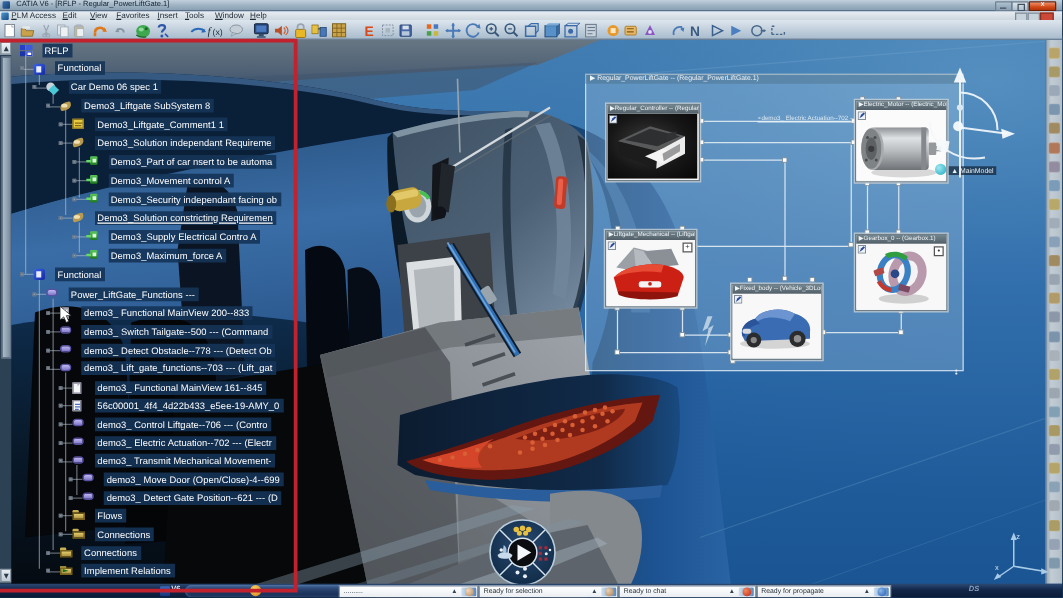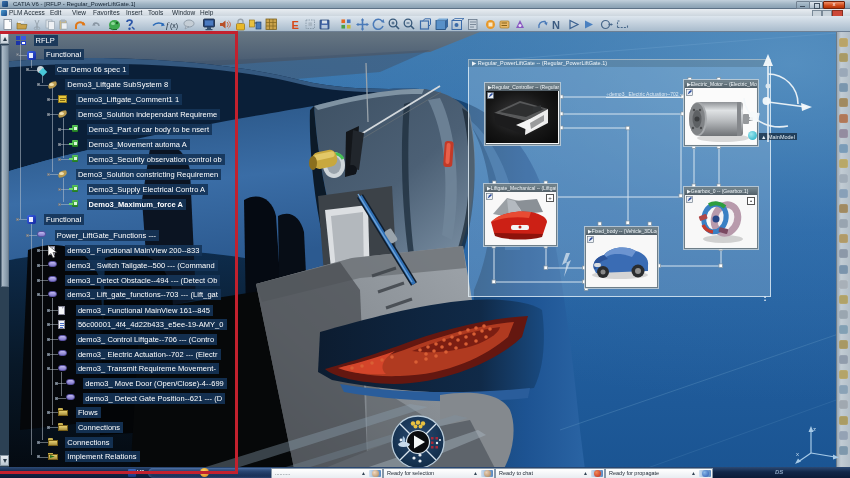--- a/index.html
+++ b/index.html
@@ -457,60 +457,60 @@
         <div style="position:absolute;left:1px;top:2px;width:5px;height:3px;background:#f0e0b0;border-radius:50%"></div>
       </div>
 <div class="trow" style="left:71.9px;top:109.5px;"><span class="lbl">Demo3_Solution independant Requireme</span></div>
 <div style="position:absolute;left:56.0px;top:129.0px;width:9px;height:1px;background:rgba(185,195,205,0.5)"></div>
 <div style="position:absolute;left:54.0px;top:127.5px;width:3px;height:3px;background:rgba(160,172,184,0.85);border:0.5px solid rgba(90,100,112,0.7);box-sizing:border-box"></div>
 <div style="position:absolute;left:65.0px;top:125.0px;width:10px;height:8px;">
         <div style="position:absolute;left:3px;top:0;width:6px;height:7px;background:linear-gradient(#58c858,#207820);border-radius:1px"></div>
         <div style="position:absolute;left:0;top:3px;width:4px;height:2px;background:#68d868"></div>
         <div style="position:absolute;left:4.5px;top:1.5px;width:3px;height:3px;background:#d8f8d8"></div>
       </div>
-<div class="trow" style="left:82.5px;top:124.5px;"><span class="lbl">Demo3_Part of car body to be nsert</span></div>
+<div class="trow" style="left:82.5px;top:124.5px;"><span class="lbl">Demo3_Part of car nsert to be automa</span></div>
 <div style="position:absolute;left:56.0px;top:144.0px;width:9px;height:1px;background:rgba(185,195,205,0.5)"></div>
 <div style="position:absolute;left:54.0px;top:142.5px;width:3px;height:3px;background:rgba(160,172,184,0.85);border:0.5px solid rgba(90,100,112,0.7);box-sizing:border-box"></div>
 <div style="position:absolute;left:65.0px;top:140.0px;width:10px;height:8px;">
         <div style="position:absolute;left:3px;top:0;width:6px;height:7px;background:linear-gradient(#58c858,#207820);border-radius:1px"></div>
         <div style="position:absolute;left:0;top:3px;width:4px;height:2px;background:#68d868"></div>
         <div style="position:absolute;left:4.5px;top:1.5px;width:3px;height:3px;background:#d8f8d8"></div>
       </div>
-<div class="trow" style="left:82.5px;top:139.5px;"><span class="lbl">Demo3_Movement automa A</span></div>
+<div class="trow" style="left:82.5px;top:139.5px;"><span class="lbl">Demo3_Movement control A</span></div>
 <div style="position:absolute;left:56.0px;top:159.0px;width:9px;height:1px;background:rgba(185,195,205,0.5)"></div>
 <div style="position:absolute;left:54.0px;top:157.5px;width:3px;height:3px;background:rgba(160,172,184,0.85);border:0.5px solid rgba(90,100,112,0.7);box-sizing:border-box"></div>
 <div style="position:absolute;left:65.0px;top:155.0px;width:10px;height:8px;">
         <div style="position:absolute;left:3px;top:0;width:6px;height:7px;background:linear-gradient(#58c858,#207820);border-radius:1px"></div>
         <div style="position:absolute;left:0;top:3px;width:4px;height:2px;background:#68d868"></div>
         <div style="position:absolute;left:4.5px;top:1.5px;width:3px;height:3px;background:#d8f8d8"></div>
       </div>
-<div class="trow" style="left:82.5px;top:154.5px;"><span class="lbl">Demo3_Security observation control ob</span></div>
+<div class="trow" style="left:82.5px;top:154.5px;"><span class="lbl">Demo3_Security independant facing ob</span></div>
 <div style="position:absolute;left:45.4px;top:174.0px;width:9px;height:1px;background:rgba(185,195,205,0.5)"></div>
 <div style="position:absolute;left:43.4px;top:172.5px;width:3px;height:3px;background:rgba(160,172,184,0.85);border:0.5px solid rgba(90,100,112,0.7);box-sizing:border-box"></div>
 <div style="position:absolute;left:54.4px;top:170.0px;width:10px;height:8px;">
         <div style="position:absolute;left:0;top:1px;width:9px;height:6px;background:#b89a50;border-radius:60% 20% 60% 20%;transform:rotate(-15deg)"></div>
         <div style="position:absolute;left:1px;top:2px;width:5px;height:3px;background:#f0e0b0;border-radius:50%"></div>
       </div>
-<div class="trow" style="left:71.9px;top:169.5px;"><span class="lbl">Demo3_Solution constricting Requiremen</span></div>
+<div class="trow" style="left:71.9px;top:169.5px;text-decoration:underline;"><span class="lbl">Demo3_Solution constricting Requiremen</span></div>
 <div style="position:absolute;left:56.0px;top:189.0px;width:9px;height:1px;background:rgba(185,195,205,0.5)"></div>
 <div style="position:absolute;left:54.0px;top:187.5px;width:3px;height:3px;background:rgba(160,172,184,0.85);border:0.5px solid rgba(90,100,112,0.7);box-sizing:border-box"></div>
 <div style="position:absolute;left:65.0px;top:185.0px;width:10px;height:8px;">
         <div style="position:absolute;left:3px;top:0;width:6px;height:7px;background:linear-gradient(#58c858,#207820);border-radius:1px"></div>
         <div style="position:absolute;left:0;top:3px;width:4px;height:2px;background:#68d868"></div>
         <div style="position:absolute;left:4.5px;top:1.5px;width:3px;height:3px;background:#d8f8d8"></div>
       </div>
 <div class="trow" style="left:82.5px;top:184.5px;"><span class="lbl">Demo3_Supply Electrical Contro A</span></div>
 <div style="position:absolute;left:56.0px;top:204.0px;width:9px;height:1px;background:rgba(185,195,205,0.5)"></div>
 <div style="position:absolute;left:54.0px;top:202.5px;width:3px;height:3px;background:rgba(160,172,184,0.85);border:0.5px solid rgba(90,100,112,0.7);box-sizing:border-box"></div>
 <div style="position:absolute;left:65.0px;top:200.0px;width:10px;height:8px;">
         <div style="position:absolute;left:3px;top:0;width:6px;height:7px;background:linear-gradient(#58c858,#207820);border-radius:1px"></div>
         <div style="position:absolute;left:0;top:3px;width:4px;height:2px;background:#68d868"></div>
         <div style="position:absolute;left:4.5px;top:1.5px;width:3px;height:3px;background:#d8f8d8"></div>
       </div>
-<div class="trow" style="left:82.5px;top:199.5px;font-weight:bold;"><span class="lbl">Demo3_Maximum_force A</span></div>
+<div class="trow" style="left:82.5px;top:199.5px;"><span class="lbl">Demo3_Maximum_force A</span></div>
 <div style="position:absolute;left:13.600000000000001px;top:219.0px;width:9px;height:1px;background:rgba(185,195,205,0.5)"></div>
 <div style="position:absolute;left:11.600000000000001px;top:217.5px;width:3px;height:3px;background:rgba(160,172,184,0.85);border:0.5px solid rgba(90,100,112,0.7);box-sizing:border-box"></div>
 <div style="position:absolute;left:22.6px;top:215.0px;width:9px;height:9px;background:linear-gradient(135deg,#3a62e8,#1428a0);border-radius:2px;">
         <div style="position:absolute;left:2.5px;top:2px;width:4px;height:5px;background:#e8ecff"></div>
       </div>
 <div class="trow" style="left:40.1px;top:214.5px;"><span class="lbl">Functional</span></div>
 <div style="position:absolute;left:24.200000000000003px;top:235.0px;width:9px;height:1px;background:rgba(185,195,205,0.5)"></div>
 <div style="position:absolute;left:22.200000000000003px;top:233.5px;width:3px;height:3px;background:rgba(160,172,184,0.85);border:0.5px solid rgba(90,100,112,0.7);box-sizing:border-box"></div>
 <div style="position:absolute;left:33.2px;top:231.0px;width:9px;height:6px;background:linear-gradient(#c0b8f0,#8078c8);border-radius:3px;border:0.5px solid #5850a0;box-sizing:border-box"></div>
 <div class="trow" style="left:50.7px;top:230.5px;"><span class="lbl">Power_LiftGate_Functions ---</span></div>
@@ -520,21 +520,21 @@
         <div style="position:absolute;right:0;top:0;border-left:2.5px solid #aab;border-bottom:2.5px solid transparent"></div>
       </div>
 <div class="trow" style="left:61.3px;top:245.5px;"><span class="lbl">demo3_ Functional MainView 200--833</span></div>
 <div style="position:absolute;left:34.8px;top:265.0px;width:9px;height:1px;background:rgba(185,195,205,0.5)"></div>
 <div style="position:absolute;left:32.8px;top:263.5px;width:3px;height:3px;background:rgba(160,172,184,0.85);border:0.5px solid rgba(90,100,112,0.7);box-sizing:border-box"></div>
 <div style="position:absolute;left:43.8px;top:261.0px;width:9px;height:6px;background:linear-gradient(#c0b8f0,#8078c8);border-radius:3px;border:0.5px solid #5850a0;box-sizing:border-box"></div>
 <div class="trow" style="left:61.3px;top:260.5px;"><span class="lbl">demo3_ Switch Tailgate--500 --- (Command</span></div>
 <div style="position:absolute;left:34.8px;top:280.0px;width:9px;height:1px;background:rgba(185,195,205,0.5)"></div>
 <div style="position:absolute;left:32.8px;top:278.5px;width:3px;height:3px;background:rgba(160,172,184,0.85);border:0.5px solid rgba(90,100,112,0.7);box-sizing:border-box"></div>
 <div style="position:absolute;left:43.8px;top:276.0px;width:9px;height:6px;background:linear-gradient(#c0b8f0,#8078c8);border-radius:3px;border:0.5px solid #5850a0;box-sizing:border-box"></div>
-<div class="trow" style="left:61.3px;top:275.5px;"><span class="lbl">demo3_ Detect Obstacle--494 --- (Detect Ob</span></div>
+<div class="trow" style="left:61.3px;top:275.5px;"><span class="lbl">demo3_ Detect Obstacle--778 --- (Detect Ob</span></div>
 <div style="position:absolute;left:34.8px;top:294.5px;width:9px;height:1px;background:rgba(185,195,205,0.5)"></div>
 <div style="position:absolute;left:32.8px;top:293px;width:3px;height:3px;background:rgba(160,172,184,0.85);border:0.5px solid rgba(90,100,112,0.7);box-sizing:border-box"></div>
 <div style="position:absolute;left:43.8px;top:290.5px;width:9px;height:6px;background:linear-gradient(#c0b8f0,#8078c8);border-radius:3px;border:0.5px solid #5850a0;box-sizing:border-box"></div>
 <div class="trow" style="left:61.3px;top:290px;"><span class="lbl">demo3_ Lift_gate_functions--703 --- (Lift_gat</span></div>
 <div style="position:absolute;left:45.4px;top:310.0px;width:9px;height:1px;background:rgba(185,195,205,0.5)"></div>
 <div style="position:absolute;left:43.4px;top:308.5px;width:3px;height:3px;background:rgba(160,172,184,0.85);border:0.5px solid rgba(90,100,112,0.7);box-sizing:border-box"></div>
 <div style="position:absolute;left:54.4px;top:306.0px;width:7px;height:9px;background:#f4f6f8;border:0.5px solid #889;box-sizing:border-box;">
         <div style="position:absolute;right:0;top:0;border-left:2.5px solid #aab;border-bottom:2.5px solid transparent"></div>
       </div>
 <div class="trow" style="left:71.9px;top:305.5px;"><span class="lbl">demo3_ Functional MainView 161--845</span></div>
@@ -550,21 +550,21 @@
 <div style="position:absolute;left:43.4px;top:337.5px;width:3px;height:3px;background:rgba(160,172,184,0.85);border:0.5px solid rgba(90,100,112,0.7);box-sizing:border-box"></div>
 <div style="position:absolute;left:54.4px;top:335.0px;width:9px;height:6px;background:linear-gradient(#c0b8f0,#8078c8);border-radius:3px;border:0.5px solid #5850a0;box-sizing:border-box"></div>
 <div class="trow" style="left:71.9px;top:334.5px;"><span class="lbl">demo3_ Control Liftgate--706 --- (Contro</span></div>
 <div style="position:absolute;left:45.4px;top:354.0px;width:9px;height:1px;background:rgba(185,195,205,0.5)"></div>
 <div style="position:absolute;left:43.4px;top:352.5px;width:3px;height:3px;background:rgba(160,172,184,0.85);border:0.5px solid rgba(90,100,112,0.7);box-sizing:border-box"></div>
 <div style="position:absolute;left:54.4px;top:350.0px;width:9px;height:6px;background:linear-gradient(#c0b8f0,#8078c8);border-radius:3px;border:0.5px solid #5850a0;box-sizing:border-box"></div>
 <div class="trow" style="left:71.9px;top:349.5px;"><span class="lbl">demo3_ Electric Actuation--702 --- (Electr</span></div>
 <div style="position:absolute;left:45.4px;top:368.5px;width:9px;height:1px;background:rgba(185,195,205,0.5)"></div>
 <div style="position:absolute;left:43.4px;top:367px;width:3px;height:3px;background:rgba(160,172,184,0.85);border:0.5px solid rgba(90,100,112,0.7);box-sizing:border-box"></div>
 <div style="position:absolute;left:54.4px;top:364.5px;width:9px;height:6px;background:linear-gradient(#c0b8f0,#8078c8);border-radius:3px;border:0.5px solid #5850a0;box-sizing:border-box"></div>
-<div class="trow" style="left:71.9px;top:364px;"><span class="lbl">demo3_ Transmit Requireme Movement-</span></div>
+<div class="trow" style="left:71.9px;top:364px;"><span class="lbl">demo3_ Transmit Mechanical Movement-</span></div>
 <div style="position:absolute;left:52.82px;top:383.0px;width:9px;height:1px;background:rgba(185,195,205,0.5)"></div>
 <div style="position:absolute;left:50.82px;top:381.5px;width:3px;height:3px;background:rgba(160,172,184,0.85);border:0.5px solid rgba(90,100,112,0.7);box-sizing:border-box"></div>
 <div style="position:absolute;left:61.82px;top:379.0px;width:9px;height:6px;background:linear-gradient(#c0b8f0,#8078c8);border-radius:3px;border:0.5px solid #5850a0;box-sizing:border-box"></div>
 <div class="trow" style="left:79.32px;top:378.5px;"><span class="lbl">demo3_ Move Door (Open/Close)-4--699</span></div>
 <div style="position:absolute;left:52.82px;top:398.0px;width:9px;height:1px;background:rgba(185,195,205,0.5)"></div>
 <div style="position:absolute;left:50.82px;top:396.5px;width:3px;height:3px;background:rgba(160,172,184,0.85);border:0.5px solid rgba(90,100,112,0.7);box-sizing:border-box"></div>
 <div style="position:absolute;left:61.82px;top:394.0px;width:9px;height:6px;background:linear-gradient(#c0b8f0,#8078c8);border-radius:3px;border:0.5px solid #5850a0;box-sizing:border-box"></div>
 <div class="trow" style="left:79.32px;top:393.5px;"><span class="lbl">demo3_ Detect Gate Position--621 --- (D</span></div>
 <div style="position:absolute;left:45.4px;top:412.0px;width:9px;height:1px;background:rgba(185,195,205,0.5)"></div>
 <div style="position:absolute;left:43.4px;top:410.5px;width:3px;height:3px;background:rgba(160,172,184,0.85);border:0.5px solid rgba(90,100,112,0.7);box-sizing:border-box"></div>

